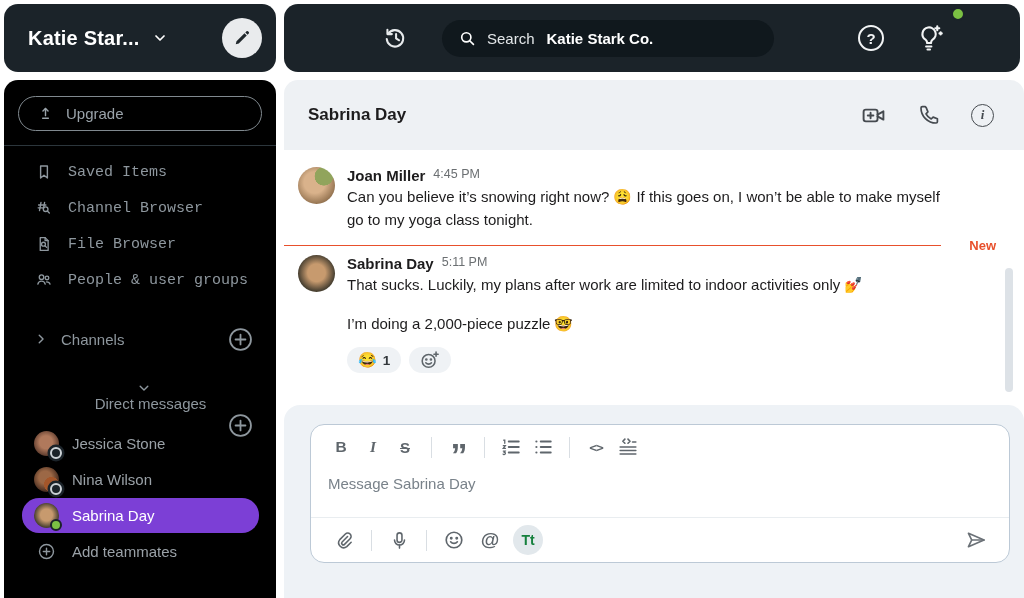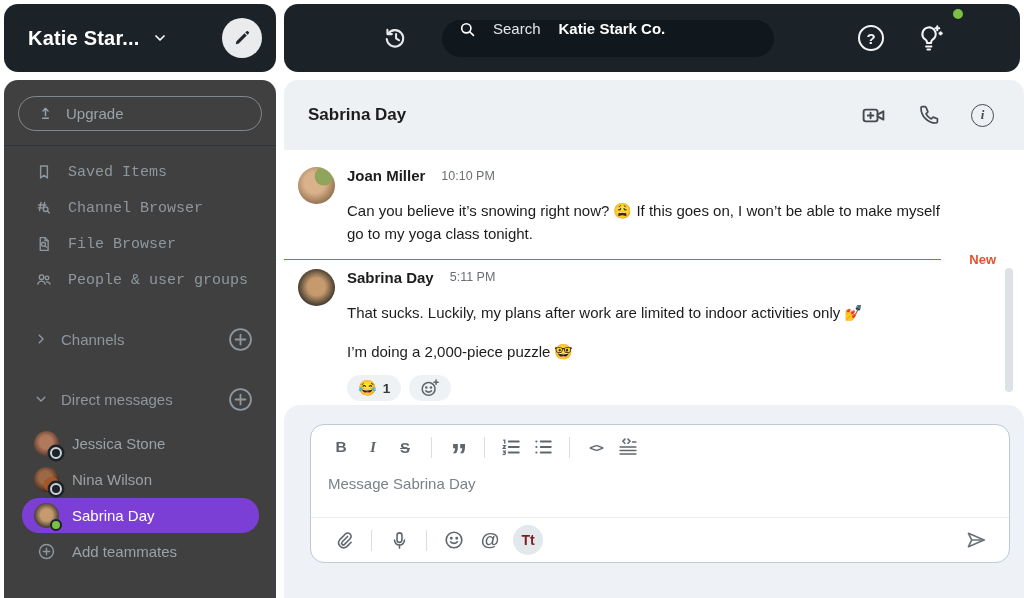--- a/index.html
+++ b/index.html
@@ -26,38 +26,38 @@
   }
 
   .topbar {
     position:absolute; left:284px; top:4px; width:736px; height:68px;
     background:#1b2329; border-radius:14px;
   }
   .history-btn { position:absolute; left:98px; top:21px; color:#e7eaec; }
   .search-pill {
     position:absolute; left:158px; top:16px; width:332px; height:37px;
     background:#10181d; border-radius:19px;
-    display:flex; padding:0 16px; gap:16px;
+    display:flex; align-items:center; padding:0 16px; gap:10px;
     color:#eceff1; cursor:text;
   }
   .search-pill .search-label { font-size:15px; color:#e3e7e9; }
   .search-pill .search-context { font-size:15px; font-weight:bold; color:#fff; margin-left:2px; white-space:nowrap; }
   .help-btn { position:absolute; left:574px; top:21px; }
   .circle-glyph {
     width:26px; height:26px; border:2px solid #f2f4f5; border-radius:50%;
     color:#f2f4f5; font-size:15px; font-weight:bold;
     display:flex; align-items:center; justify-content:center;
   }
   .bulb-btn { position:absolute; left:630px; top:19px; color:#f2f4f5; }
   .topbar-avatar { position:absolute; left:679px; top:15px; width:38px; height:38px; }
 
   
   .sidebar {
     position:absolute; left:4px; top:80px; width:272px; height:518px;
-    background:#404040; border-radius:14px 14px 0 0; overflow:hidden;
+    background:#000000; border-radius:14px 14px 0 0; overflow:hidden;
   }
   .upgrade-pill {
     margin:16px auto 0; width:244px; height:35px;
     border:1.5px solid #80898f; border-radius:18px;
     display:flex; align-items:center; gap:12px; padding-left:18px;
     color:#9aa3aa; font-size:15px; cursor:pointer; background:transparent;
   }
   .sb-divider { margin-top:14px; border-top:1px solid #2c363c; }
   .nav { padding-top:8px;font-family:Liberation Mono, monospace; }
   .nav-item {
@@ -65,21 +65,21 @@
     padding-left:31px; color:#8e979e; font-size:15px; cursor:pointer;
   }
   .nav-item .ic { width:19px; color:#8e979e; }
   .section-row {
     display:flex; align-items:center; height:36px;
     padding:0 22px 0 30px; color:#8e979e; font-size:15px; cursor:pointer;
   }
   .section-row .sec-label { margin-left:13px; }
   .section-row .plus { margin-left:auto; color:#8e979e; }
   .sec-channels { margin-top:23px; }
-  .sec-dms { margin-top:24px; }
+  .sec-dms { margin-top:24px;flex-direction:column; }
 
   .dm-list { margin-top:9px; }
   .dm-row {
     height:35px; margin:0 17px 1px 18px; border-radius:17px;
     display:flex; align-items:center; gap:13px; padding-left:12px;
     color:#9aa1a7; font-size:15px; cursor:pointer;
   }
   .dm-row.selected { background:#7c3fd6; color:#ffffff; }
   .avatar { border-radius:50%; position:relative; flex:none; }
   .av24 { width:25px; height:25px; }
@@ -111,24 +111,24 @@
   .info-glyph {
     width:23px; height:23px; border:1.8px solid #454a4f; border-radius:50%;
     color:#454a4f; font-size:13px; font-style:italic; font-weight:bold;
     font-family:"Liberation Serif", serif;
     display:flex; align-items:center; justify-content:center;
   }
 
   .messages { position:absolute; left:284px; top:150px; width:740px; height:255px; background:#fff; padding-top:17px; }
   .msg-row { display:flex; gap:12px; padding-left:14px; }
   .msg-body { max-width:612px; }
-  .msg-head { display:flex; align-items:center; gap:16px; }
+  .msg-head { display:flex; align-items:flex-start; gap:8px; }
   .msg-author { font-size:15px; font-weight:bold; color:#1d1c1d; }
   .msg-time { font-size:12.5px; color:#6b6f72; }
-  .msg-text { font-size:15px; color:#1d1c1d; line-height:1.55; margin-top:15px; }
+  .msg-text { font-size:15px; color:#1d1c1d; line-height:1.55; margin-top:1px; }
   .msg-text + .msg-text { margin-top:16px; }
 
   .new-divider { display:flex; align-items:center; gap:28px; padding-right:28px; margin:6px 0 2px; }
   .new-divider .line { flex:1; height:1px; background:#e8502c; }
   .new-divider .new-label { font-size:13px; font-weight:bold; color:#e8502c; }
 
   .reactions { display:flex; gap:8px; margin-top:12px; }
   .reaction-pill {
     height:26px; border-radius:14px; background:#eff2f5;
     display:flex; align-items:center; gap:6px; padding:0 11px;
@@ -168,21 +168,21 @@
   .fmt-sep { width:1px; height:21px; background:#d9dee3; margin:0 8px; }
   .composer-input { padding:15px 17px 0; font-size:15px; color:#79828a; cursor:text; }
   .composer-bottom {
     position:absolute; left:0; bottom:0; width:100%; height:45px;
     border-top:1px solid #e9edf0; border-radius:0 0 14px 14px;
     display:flex; align-items:center; padding:0 18px; color:#5f666c;
   }
   .cbtn { border:none; background:transparent; cursor:pointer; color:#5f666c;
           display:flex; align-items:center; justify-content:center; height:30px; min-width:30px; }
   .at-btn { font-size:19px; font-weight:bold; }
-  .tt-btn { width:30px; height:30px; border-radius:50%; background:#e2e8ec; color:#7f1d1d;
+  .tt-btn { width:30px; height:30px; border-radius:50%; background:#e2e8ec; color:#15803d;
             font-weight:bold; font-size:14px; }
   .send-btn { margin-left:auto; color:#6b7177; }
 </style>
 </head>
 <body>
 
 <div class="workspace-card">
   <span class="workspace-name">Katie Star...</span>
   <span class="ws-chevron">
     <svg width="16" height="16" viewBox="0 0 24 24" fill="none" stroke="currentColor" stroke-width="2.6" stroke-linecap="round" stroke-linejoin="round">
@@ -376,21 +376,21 @@
   </div>
 </div>
 
 <div class="messages">
 
   <div class="msg-row">
     <span class="avatar av36 av-joan"></span>
     <div class="msg-body">
       <div class="msg-head">
         <span class="msg-author">Joan Miller</span>
-        <span class="msg-time">10:10 PM</span>
+        <span class="msg-time">4:45 PM</span>
       </div>
       <div class="msg-text">Can you believe it’s snowing right now? 😩 If this goes on, I won’t be able to make myself go to my yoga class tonight.</div>
     </div>
   </div>
 
   <div class="new-divider">
     <span class="line"></span>
     <span class="new-label">New</span>
   </div>
 

